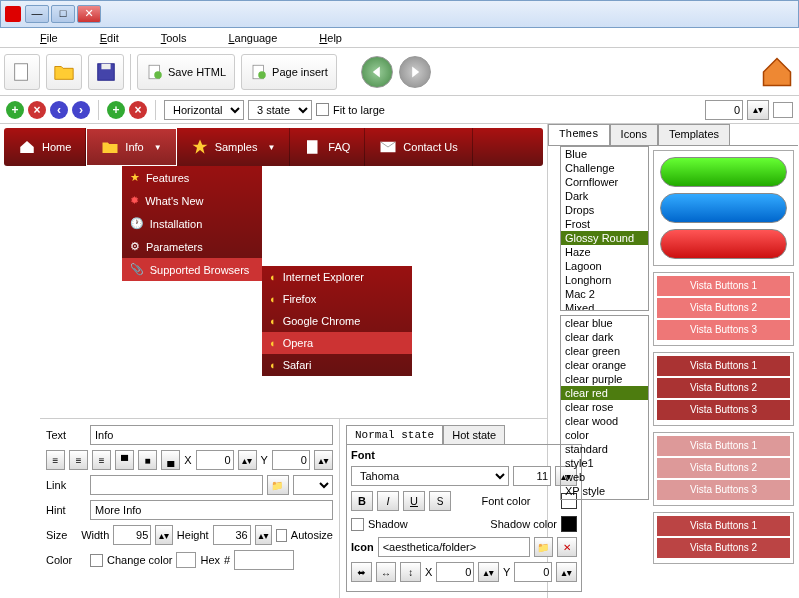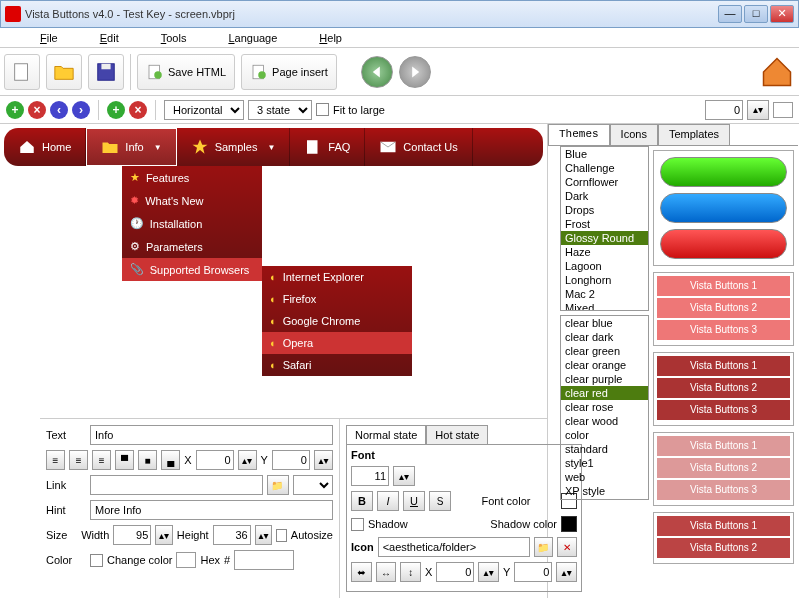--- a/index.html
+++ b/index.html
@@ -22,61 +22,60 @@
 .home-ico { margin-left: auto; width: 36px; height: 36px; }
 .subtoolbar { height: 28px; display: flex; align-items: center; padding: 2px 6px; gap: 4px; border-bottom: 1px solid #ccc; }
 .circbtn { width: 18px; height: 18px; border-radius: 9px; display: flex; align-items: center; justify-content: center; color: #fff; font-weight: bold; cursor: pointer; font-size: 12px; }
 .sel { height: 20px; border: 1px solid #999; padding: 0 4px; background: #fff; }
 .chk { width: 13px; height: 13px; border: 1px solid #888; }
 .spin { width: 38px; height: 20px; border: 1px solid #999; text-align: right; padding: 0 2px; }
 .sw { width: 20px; height: 16px; border: 1px solid #999; }
 .main { display: flex; height: 474px; }
 .left { width: 548px; display: flex; flex-direction: column; border-right: 1px solid #ccc; }
 .preview { flex: 1; padding: 4px; position: relative; }
-.navmenu { background: linear-gradient(#a11,#611); height: 38px; display: flex; border-radius: 14px; }
+.navmenu { background: linear-gradient(#a11,#611); height: 38px; display: flex; border-radius: 3px; }
 .navitem { display: flex; align-items: center; padding: 0 14px; color: #fff; gap: 6px; cursor: pointer; border-right: 1px solid rgba(0,0,0,0.3); }
 .navitem.sel2 { border: 1px solid #fff; background: linear-gradient(#b33,#822); }
 .navicon { width: 18px; height: 18px; }
 .dd { color: #fff; font-size: 8px; margin-left: 4px; }
 .submenu { position: absolute; left: 122px; top: 42px; width: 140px; background: linear-gradient(#911,#611); }
 .subitem { display: flex; align-items: center; padding: 5px 8px; color: #fff; gap: 6px; cursor: pointer; }
 .subitem.hov { background: #c33; }
 .submenu2 { position: absolute; left: 262px; top: 142px; width: 150px; background: linear-gradient(#911,#611); }
 .props { height: 180px; display: flex; border-top: 1px solid #ccc; margin-left: 40px; }
 .pcol { padding: 6px; }
 .pcol.l { width: 300px; border-right: 1px solid #ccc; }
 .pcol.r { width: 248px; }
 .prow { display: flex; align-items: center; gap: 4px; margin-bottom: 5px; }
 .plbl { width: 40px; }
 .pinp { flex: 1; height: 20px; border: 1px solid #999; padding: 0 4px; }
 .tinybtn { width: 22px; height: 20px; border: 1px solid #999; background: linear-gradient(#fff,#ddd); cursor: pointer; display: flex; align-items: center; justify-content: center; font-size: 10px; }
 .tabs2 { display: flex; }
 .tab2 { padding: 3px 8px; border: 1px solid #999; border-bottom: none; background: #eee; cursor: pointer; }
-.tab2.act { background: #fff; }
+.tab2.act { background: #fff; font-family: Liberation Mono, monospace; }
 .right { width: 250px; display: flex; flex-direction: column; }
 .rtabs { height: 22px; display: flex; border-bottom: 1px solid #999; }
 .rtab { padding: 3px 10px; border: 1px solid #999; border-bottom: none; background: #eee; cursor: pointer; }
 .rtab.act { background: #fff; font-family: Liberation Mono, monospace; }
 .rbody { flex: 1; display: flex; padding-left: 12px; }
 .themelist { width: 90px; display: flex; flex-direction: column; }
 .tlist { border: 1px solid #999; overflow: hidden; }
 .tlist div { padding: 1px 4px; cursor: pointer; }
 .tlist div.selx { background: #4d7c0f; color: #fff; }
 .previews { width: 150px; padding: 4px; display: flex; flex-direction: column; gap: 6px; }
 .pbtn { height: 30px; border-radius: 15px; border: 1px solid #888; }
 .pgroup { border: 1px solid #aaa; padding: 3px; }
 .pgroup .pb { height: 20px; color: #fff; text-align: center; line-height: 20px; margin-bottom: 2px; font-size: 10px; }
 .colorbox { width: 16px; height: 16px; border: 1px solid #333; }
 </style>
 </head>
 <body>
 
 <div class="titlebar">
   <div class="icon"></div>
-  <div class="title">Vista Buttons v4.0 - Test Key - screen.vbprj</div>
   <div class="winbtns">
     <div class="winbtn">—</div>
     <div class="winbtn">□</div>
     <div class="winbtn close">✕</div>
   </div>
 </div>
 
 <div class="menubar">
   <span><u>F</u>ile</span>
   <span><u>E</u>dit</span>
@@ -289,20 +288,21 @@
       <div class="pcol r">
         <div class="tabs2">
             <div class="tab2 act">Normal state</div>
             <div class="tab2">Hot state</div>
           </div>
         <div style="border:1px solid #999;padding:4px">
           <div class="prow">
               <b>Font</b>
             </div>
           <div class="prow">
+              <select class="sel" style="flex:1"><option>Tahoma</option></select>
               <input class="spin" value="11" style="">
               <div class="tinybtn">▴▾</div>
             </div>
           <div class="prow">
             <div class="tinybtn">
                 <b>B</b>
               </div>
               <div class="tinybtn">
                 <i>I</i>
               </div>

